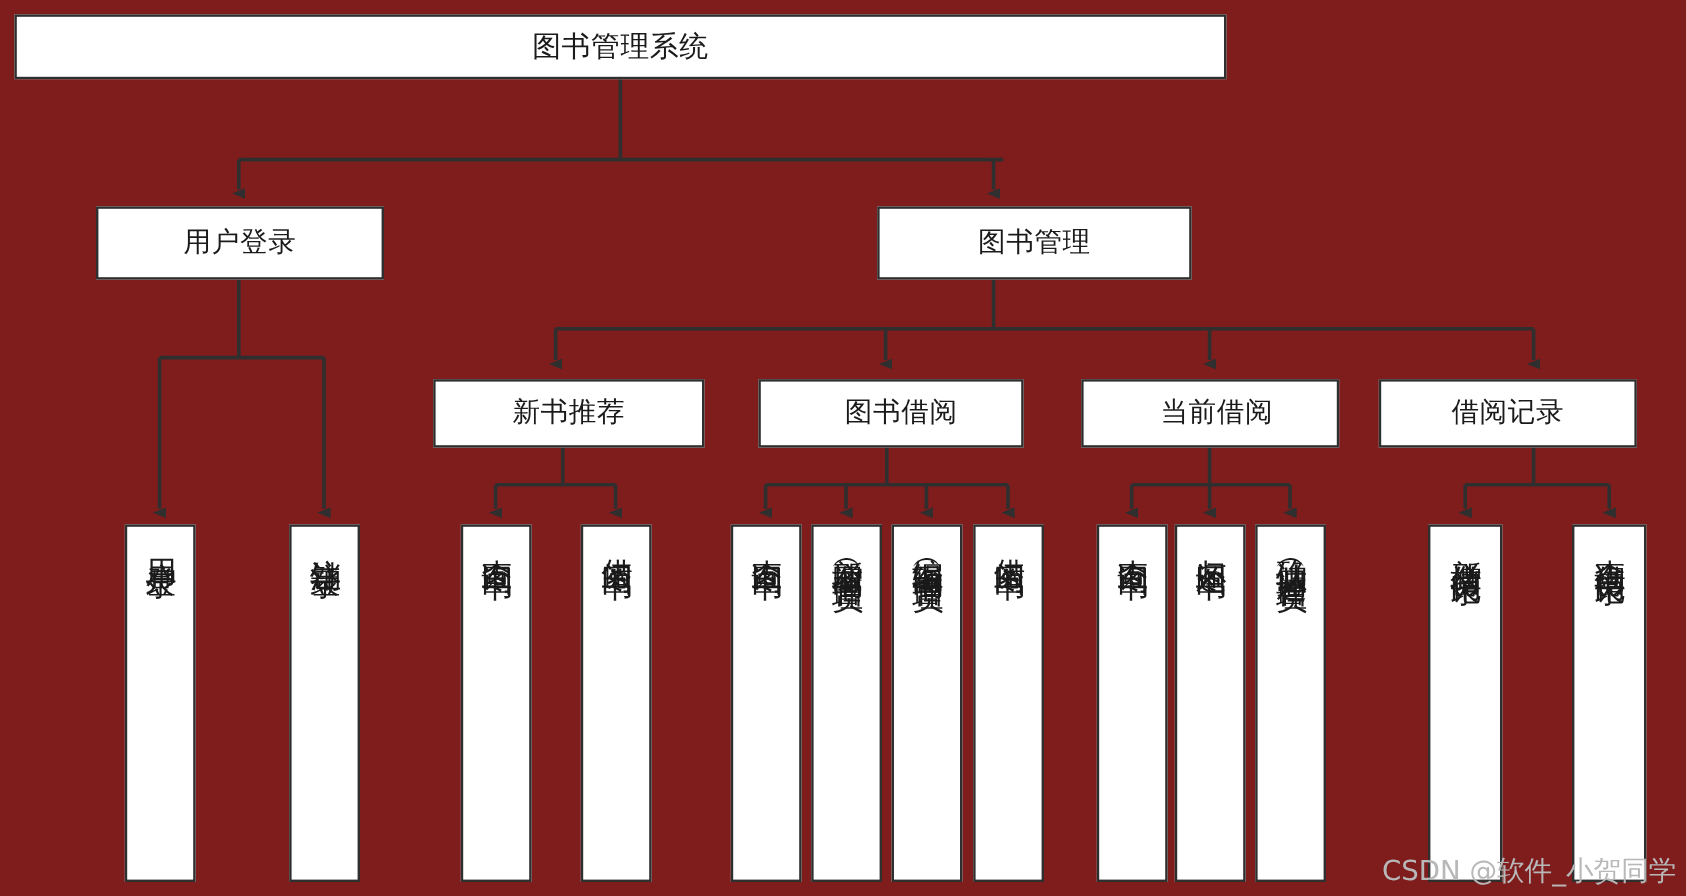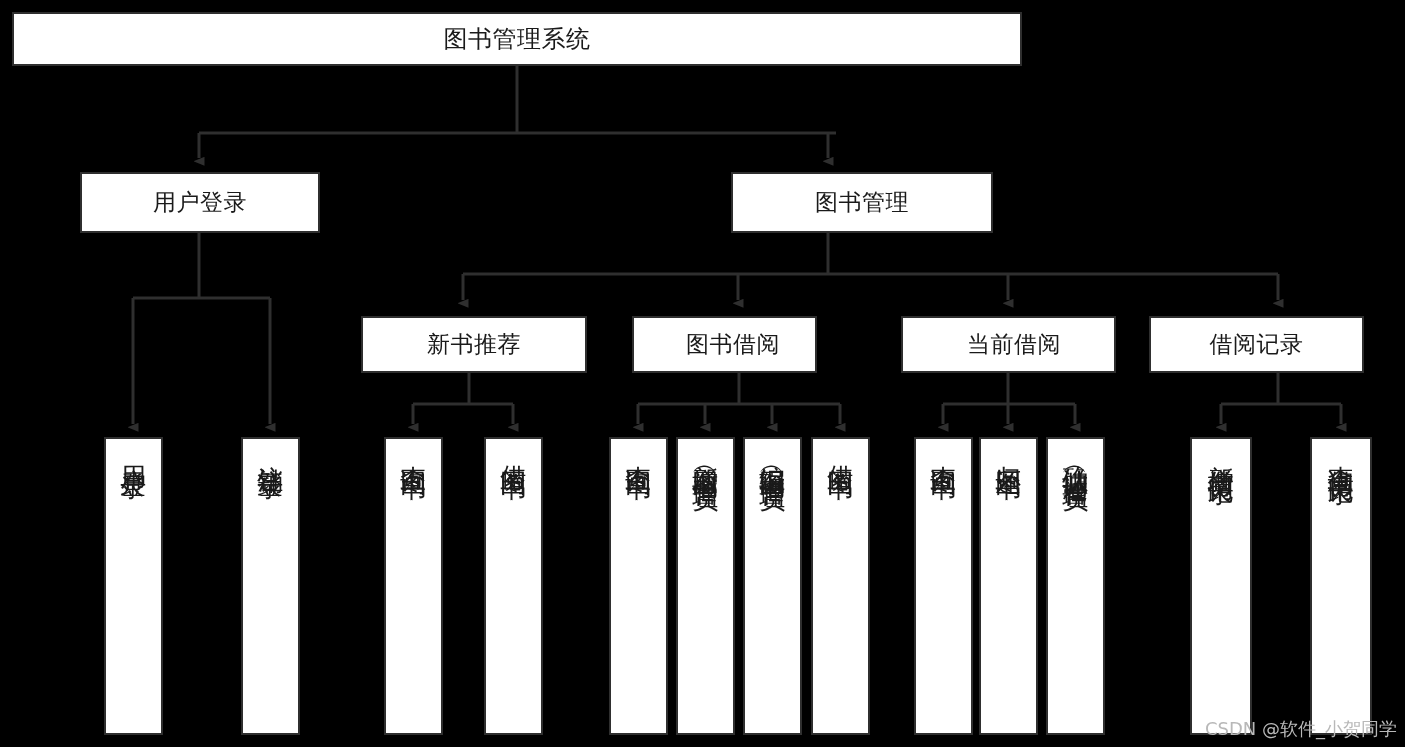--- a/index.html
+++ b/index.html
@@ -7,21 +7,21 @@
     padding: 0;
     background: #ffffff;
   }
   body {
     font-family: "DejaVu Sans", "Liberation Sans", sans-serif;
   }
   #canvas {
     position: relative;
     width: 1405px;
     height: 747px;
-    background: #000000;
+    background: #7f1d1d;
     overflow: hidden;
   }
   #edges {
     position: absolute;
     left: 0;
     top: 0;
     width: 1405px;
     height: 747px;
   }
   .node {
@@ -59,21 +59,21 @@
     text-orientation: upright;
     font-size: 26px;
     line-height: 1.02;
     letter-spacing: 3px;
     white-space: nowrap;
   }
   .watermark {
     position: absolute;
     right: 8px;
     bottom: 6px;
-    font-size: 18px;
+    font-size: 23px;
     color: #b8b8b8;
     z-index: 3;
     white-space: nowrap;
     font-family: "DejaVu Sans", "Liberation Sans", sans-serif;
   }
 </style>
 </head>
 <body>
 
 <div id="canvas">
@@ -135,21 +135,21 @@
   <div class="node horiz" style="left:80px; top:172px; width:240px; height:61px;">
     <span class="label">用户登录</span>
   </div>
   <div class="node horiz" style="left:711px; top:172px; width:262px; height:61px;margin-left:20px;">
     <span class="label">图书管理</span>
   </div>
 
   <div class="node horiz" style="left:361px; top:316px; width:226px; height:57px;">
     <span class="label">新书推荐</span>
   </div>
-  <div class="node horiz" style="left:632px; top:316px; width:185px; height:57px;padding-left:17px;">
+  <div class="node horiz" style="left:632px; top:316px; width:221px; height:57px;padding-left:17px;">
     <span class="label">图书借阅</span>
   </div>
   <div class="node horiz" style="left:901px; top:316px; width:215px; height:57px;padding-left:11px;">
     <span class="label">当前借阅</span>
   </div>
   <div class="node horiz" style="left:1149px; top:316px; width:215px; height:57px;">
     <span class="label">借阅记录</span>
   </div>
 
   <div class="node leaf" style="left:104px; top:437px; width:59px; height:298px;">

